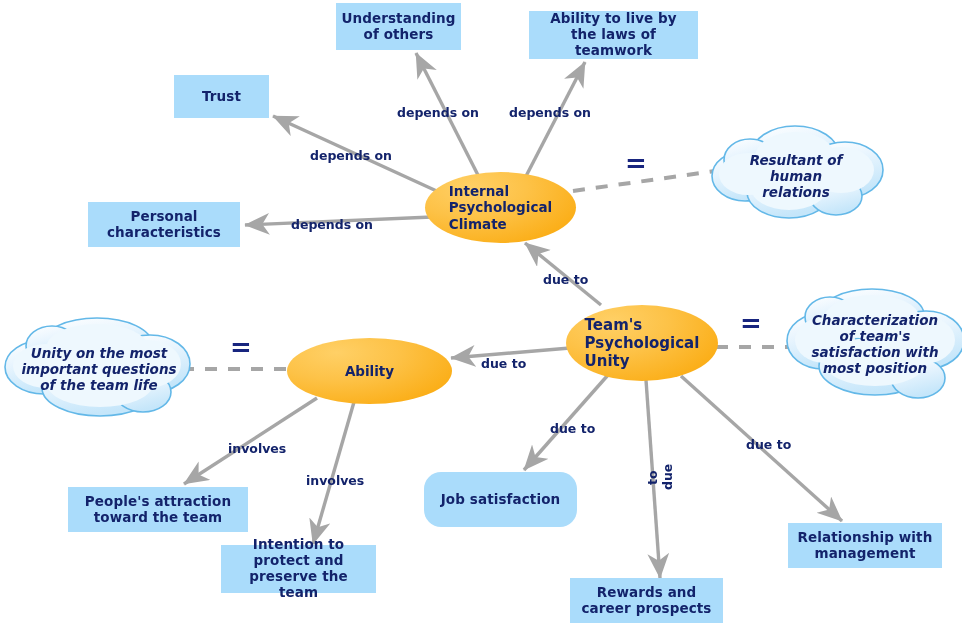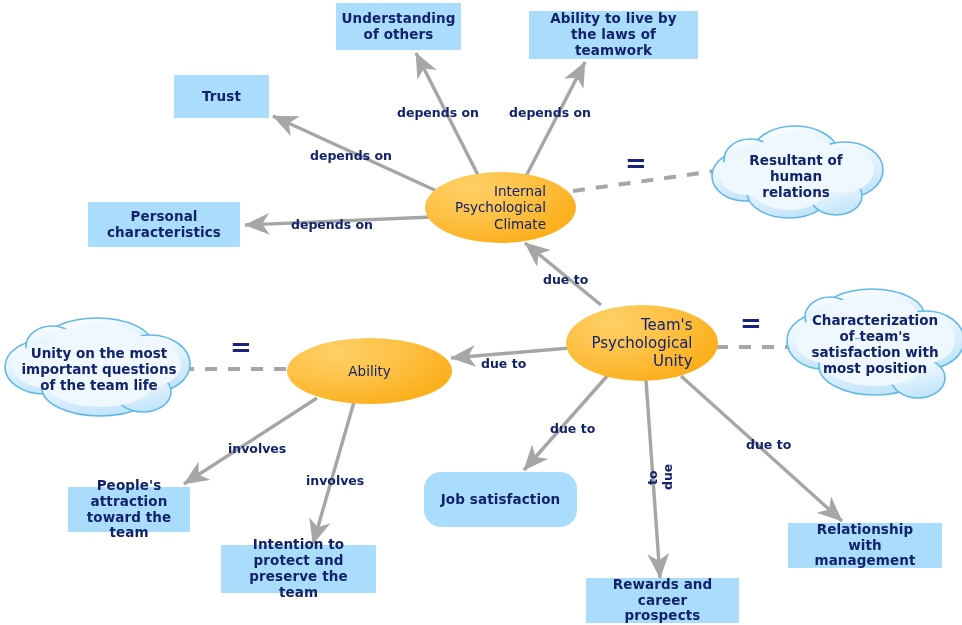--- a/index.html
+++ b/index.html
@@ -15,48 +15,49 @@
   
   .rnode {
     position:absolute;
     background:#aadcfb;
     color:#13236b;
     font-weight:bold;
     display:flex; align-items:center; justify-content:center;
     text-align:center;
     line-height:1.18;
     box-sizing:border-box;
-    padding:2px 16px;
+    padding:2px 8px;
     font-size:13.5px;
     letter-spacing:0.1px;
   }
 
   
   .enode {
     position:absolute;
     display:flex; align-items:center; justify-content:center;
-    text-align:right;
+    text-align:left;
     color:#13236b;
-    font-weight:normal;
+    font-weight:bold;
     line-height:1.2;
     border-radius:50%;
     background: radial-gradient(ellipse at 30% 22%, #ffd066 0%, #fdc247 38%, #fbaf1a 78%, #f7a408 100%);
     font-size:13.5px;
     box-sizing:border-box;
   }
   .enode.big { font-size:15px; }
 
   
   .cloud { position:absolute; }
   .cloud .ctext {
     position:absolute; left:0; top:0; width:100%; height:100%;
     display:flex; align-items:center; justify-content:center;
     text-align:center; color:#13236b; font-weight:bold;
     font-size:13.5px; line-height:1.2;
     box-sizing:border-box;
+    font-style:italic;
   }
 
   
   .elabel {
     position:absolute;
     color:#13236b;
     font-weight:bold;
     font-size:12.5px;
     white-space:nowrap;
   }
@@ -215,36 +216,36 @@
 
   <div class="rnode" style="left:174px; top:75px; width:95px; height:43px;">
     <span style="white-space:pre-line;">Trust</span>
   </div>
 
   <div class="rnode" style="left:88px; top:202px; width:152px; height:45px;">
     <span style="white-space:pre-line;">Personal
 characteristics</span>
   </div>
 
-  <div class="rnode" style="left:68px; top:487px; width:122px; height:45px;">
+  <div class="rnode" style="left:68px; top:487px; width:180px; height:45px;">
     <span style="white-space:pre-line;">People's attraction
 toward the team</span>
   </div>
 
   <div class="rnode" style="left:221px; top:545px; width:155px; height:48px;">
     <span style="white-space:pre-line;">Intention to
 protect and
 preserve the team</span>
   </div>
 
   <div class="rnode" style="left:424px; top:472px; width:153px; height:55px;border-radius:17px;">
     <span style="white-space:pre-line;">Job satisfaction</span>
   </div>
 
-  <div class="rnode" style="left:586px; top:578px; width:153px; height:45px;">
+  <div class="rnode" style="left:570px; top:578px; width:153px; height:45px;">
     <span style="white-space:pre-line;">Rewards and
 career prospects</span>
   </div>
 
   <div class="rnode" style="left:788px; top:523px; width:154px; height:45px;">
     <span style="white-space:pre-line;">Relationship with
 management</span>
   </div>
 
   <div class="elabel" style="left:397px; top:105px;">depends on</div>

